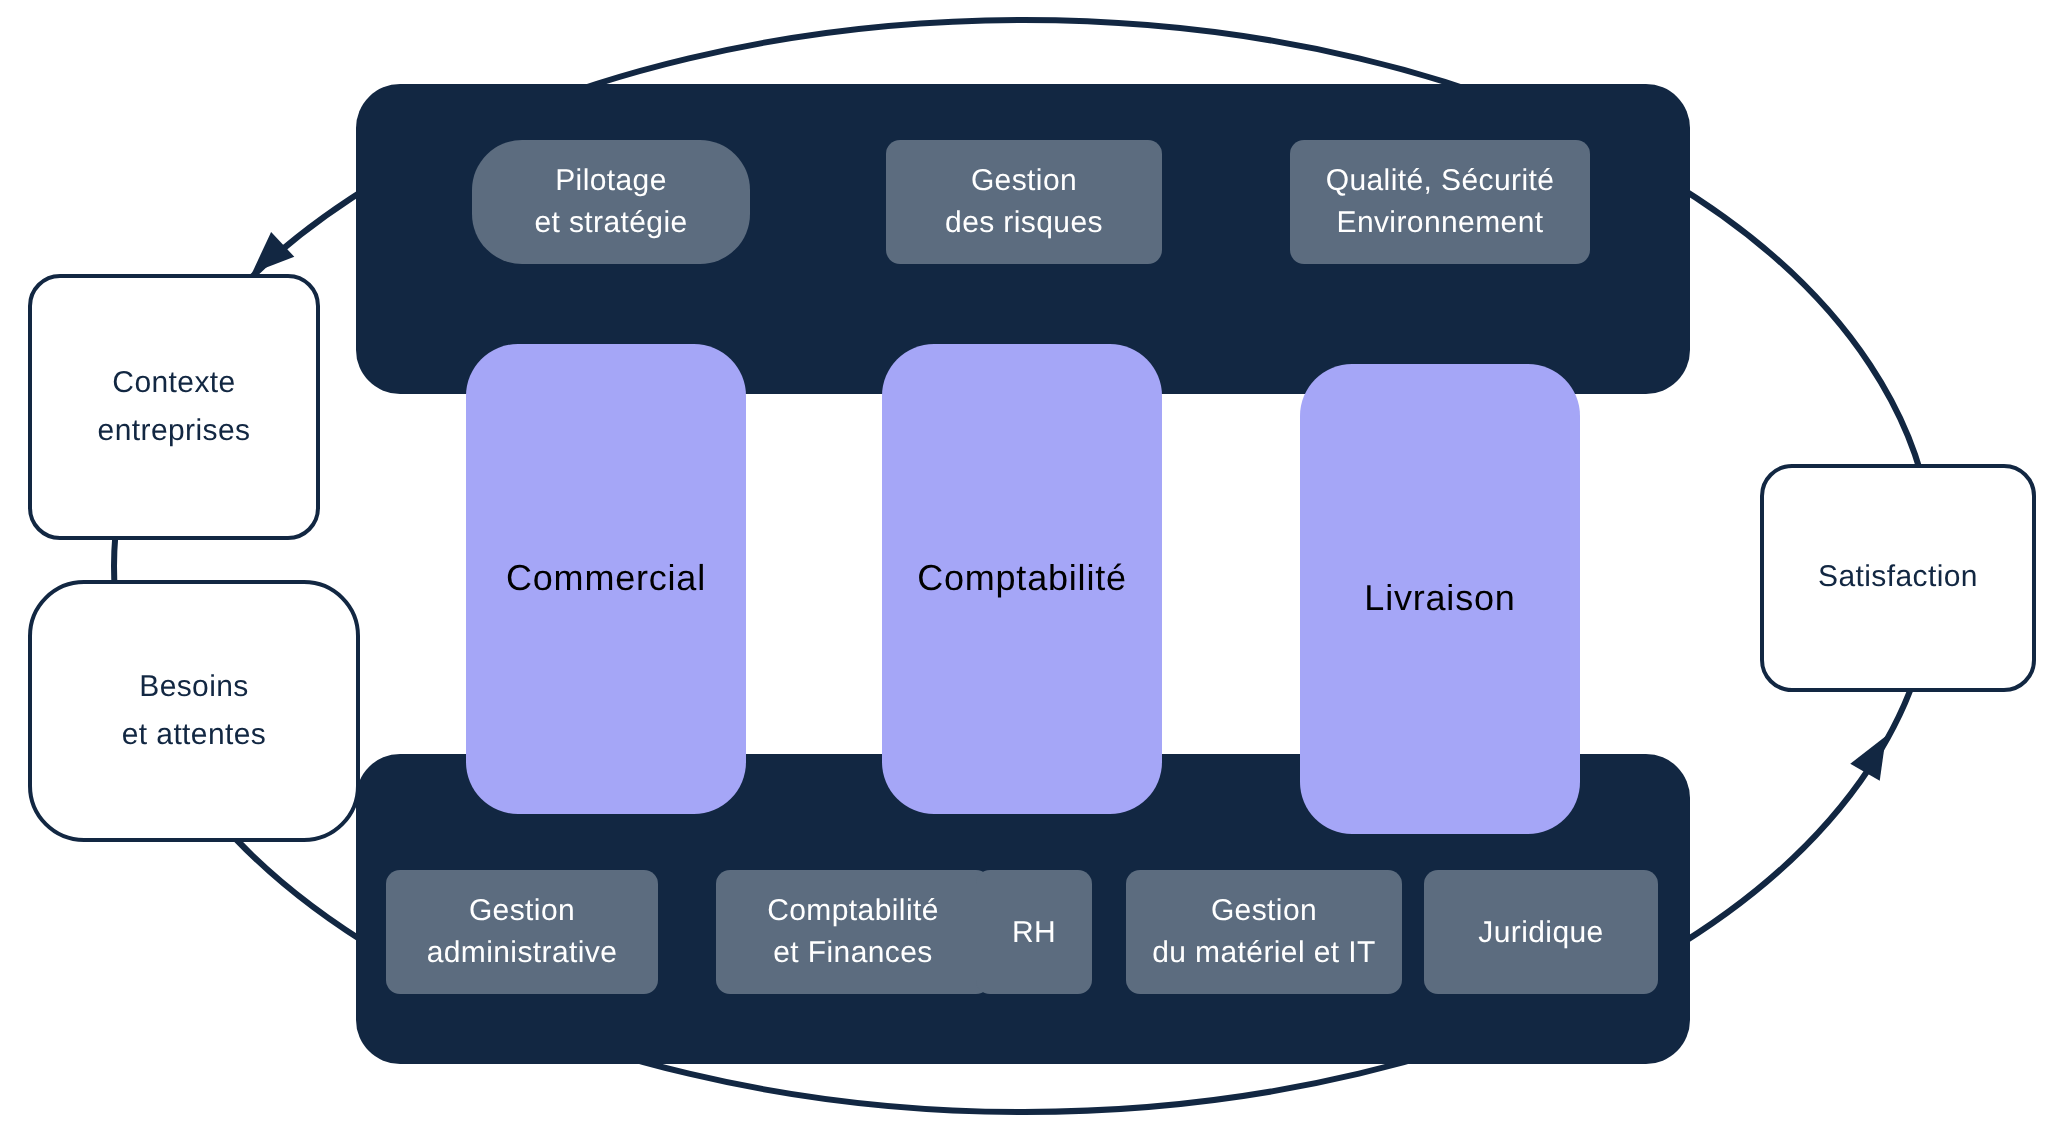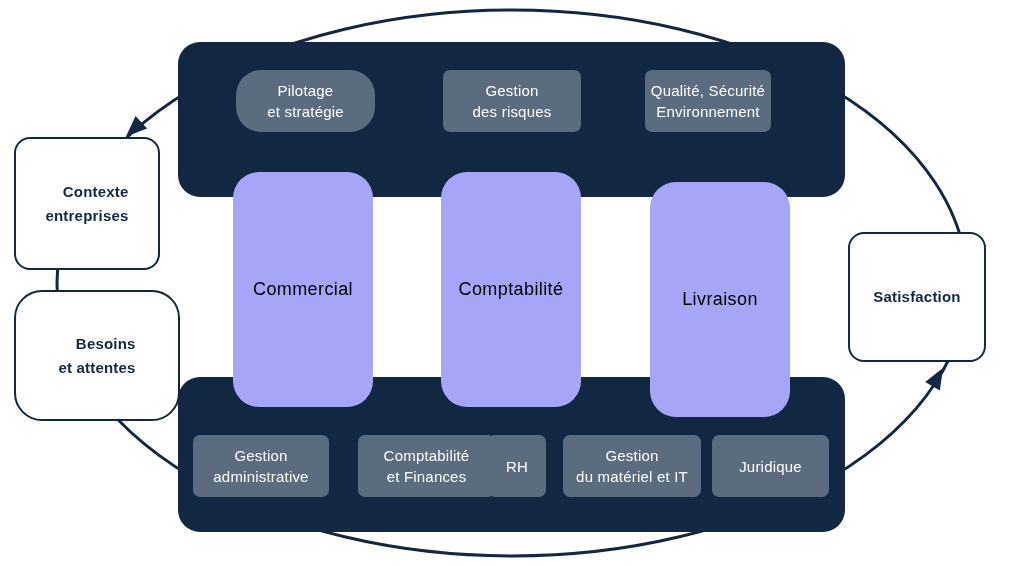--- a/index.html
+++ b/index.html
@@ -29,59 +29,59 @@
   .process-box{
     position:absolute;top:172px;width:140px;height:235px;
     background:var(--periwinkle);border-radius:26px;
     color:#000000;font-size:18px;letter-spacing:.4px;
     display:flex;align-items:center;justify-content:center;
     text-align:center;white-space:pre-line;
   }
   .io-box{
     position:absolute;background:#ffffff;
     border:2.5px solid var(--navy);border-radius:16px;
-    color:var(--navy);font-weight:bold;font-size:15px;line-height:1.55;letter-spacing:.2px;
+    color:var(--navy);font-weight:normal;font-size:15px;line-height:1.55;letter-spacing:.2px;
     display:flex;align-items:center;justify-content:center;
-    text-align:right;white-space:pre-line;padding:16px 6px;
+    text-align:center;white-space:pre-line;padding:16px 6px;
   }
 </style>
 </head>
 <body>
 
 <div class="stage">
 
   <svg class="flow-svg" viewBox="0 0 1024 566" aria-hidden="true">
     <ellipse cx="512" cy="283" rx="455" ry="273" fill="none" stroke="#122742" stroke-width="3"></ellipse>
     <path d="M0 0 L-21 -8.5 L-21 8.5 Z" fill="#122742" transform="translate(126,136.5) rotate(137)"></path>
     <path d="M0 0 L-21 -8.5 L-21 8.5 Z" fill="#122742" transform="translate(943,368) rotate(-60)"></path>
   </svg>
 
   <div class="panel" style="left:178px;top:42px;"></div>
   <div class="panel" style="left:178px;top:377px;"></div>
 
   <div class="slate-box" style="left:236px;width:139px;border-radius:25px;">Pilotage
 et stratégie</div>
   <div class="slate-box" style="left:443px;width:138px;">Gestion
 des risques</div>
-  <div class="slate-box" style="left:645px;width:126px;">Qualité, Sécurité
+  <div class="slate-box" style="left:645px;width:150px;">Qualité, Sécurité
 Environnement</div>
 
   <div class="process-box" style="left:233px;">Commercial</div>
   <div class="process-box" style="left:441px;">Comptabilité</div>
   <div class="process-box" style="left:650px;margin-top:10px;">Livraison</div>
 
   <div class="slate-box bottom" style="left:193px;width:136px;">Gestion
 administrative</div>
   <div class="slate-box bottom" style="left:358px;width:137px;">Comptabilité
 et Finances</div>
   <div class="slate-box bottom" style="left:488px;width:58px;">RH</div>
   <div class="slate-box bottom" style="left:563px;width:138px;">Gestion
 du matériel et IT</div>
   <div class="slate-box bottom" style="left:712px;width:117px;">Juridique</div>
 
   <div class="io-box" style="left:14px;top:137px;width:146px;height:133px;">Contexte
 entreprises</div>
   <div class="io-box" style="left:14px;top:290px;width:166px;height:131px;border-radius:28px;">Besoins
 et attentes</div>
 
-  <div class="io-box" style="left:848px;top:232px;width:138px;height:130px;">Satisfaction</div>
+  <div class="io-box" style="left:880px;top:232px;width:138px;height:114px;">Satisfaction</div>
 
 </div>
 
 </body></html>

